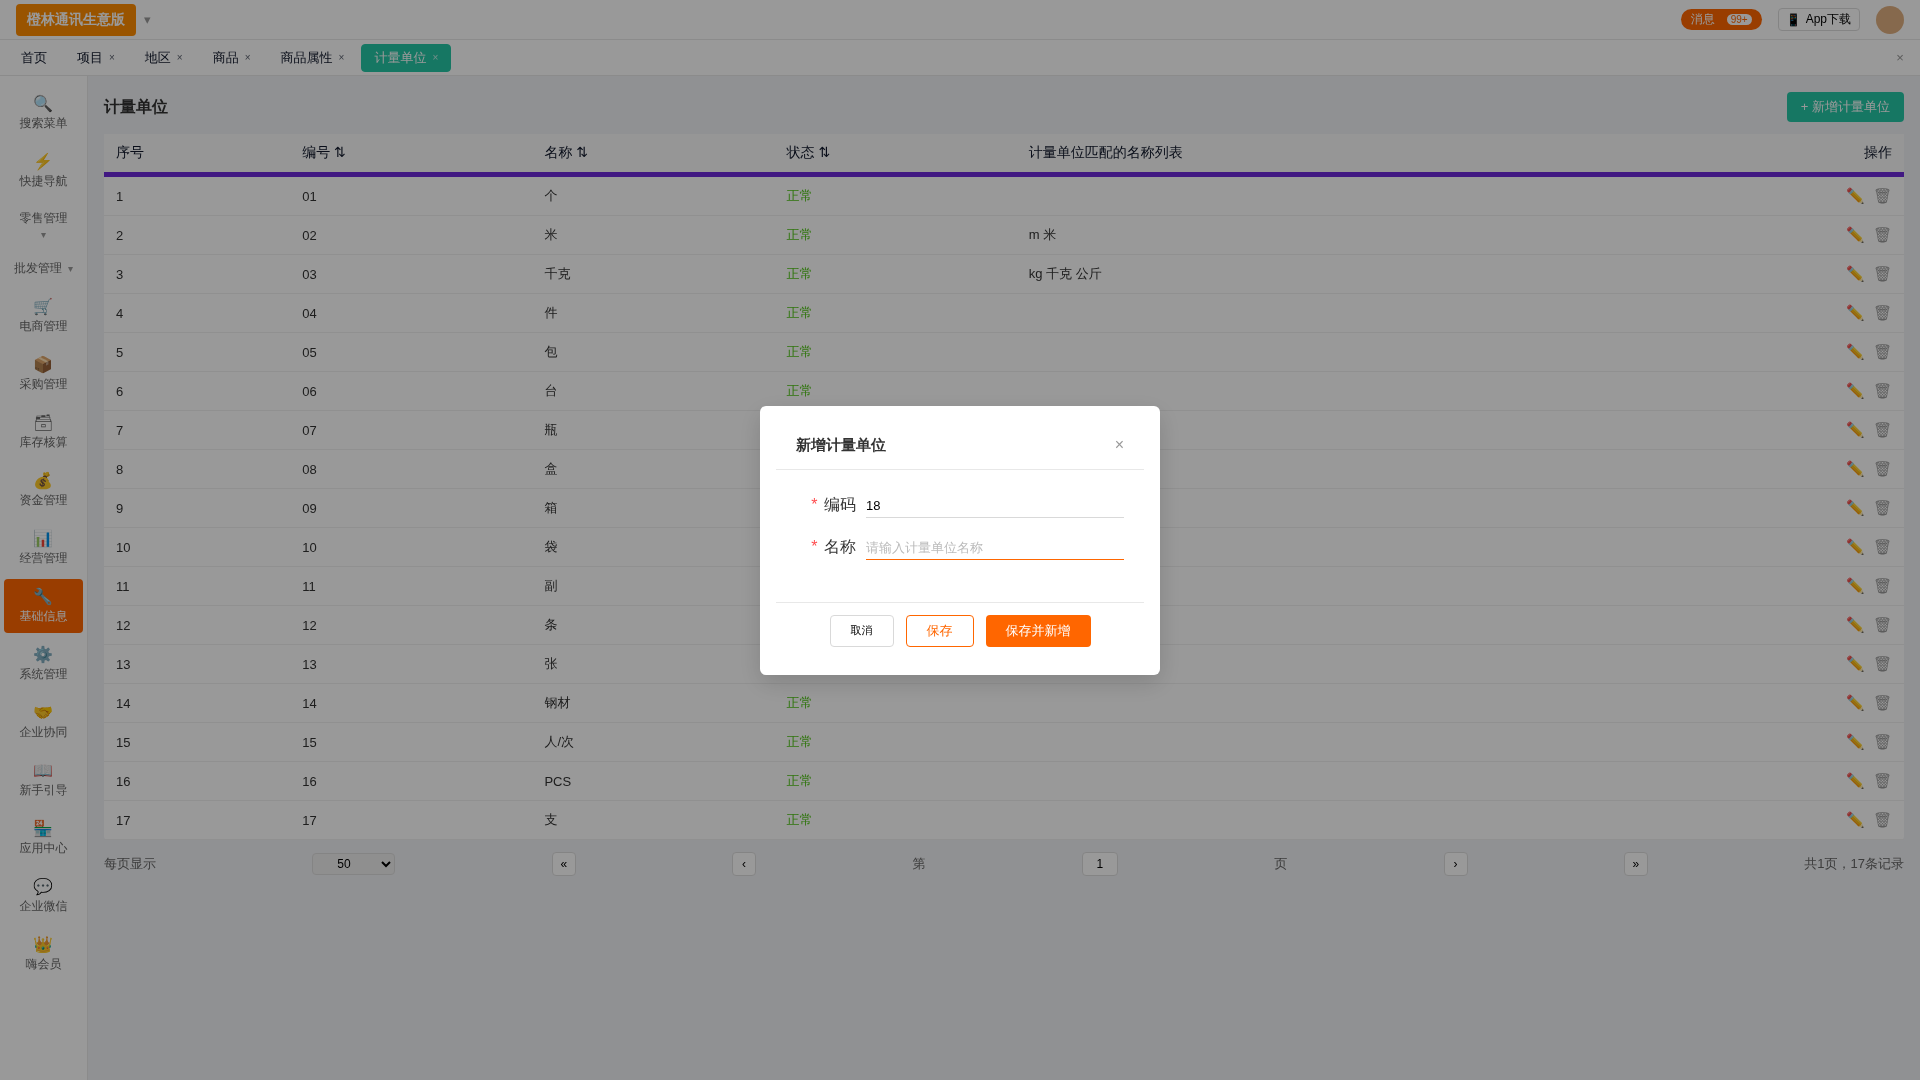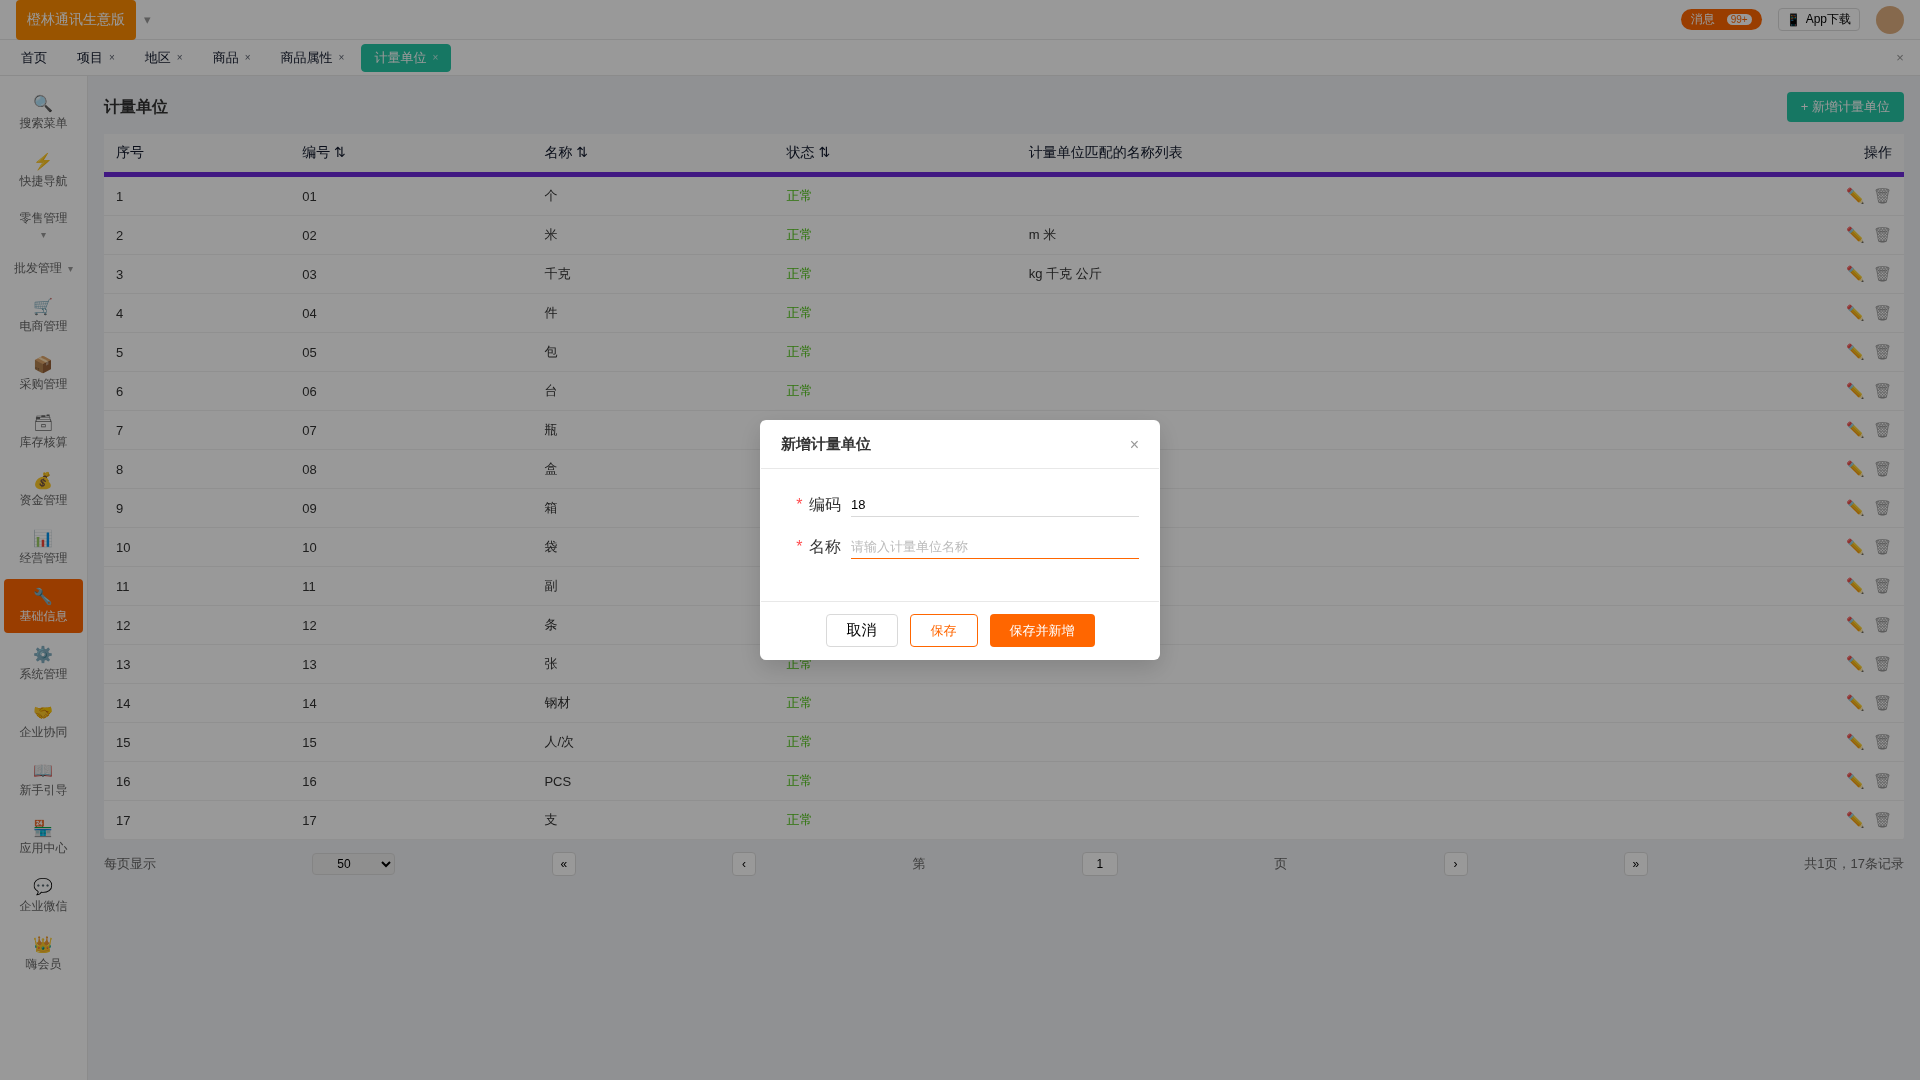--- a/index.html
+++ b/index.html
@@ -15,29 +15,29 @@
       padding: 0 16px;
       border-bottom: 1px solid #e8e8e8;
     }
     .logo-area {
       display: flex;
       align-items: center;
       gap: 8px;
     }
     .logo-box {
       width: 120px;
-      height: 40px;
+      height: 32px;
       background: #ff8c00;
       border-radius: 4px;
       display: flex;
       align-items: center;
       justify-content: center;
       color: #fff;
       font-size: 14px;
-      font-weight: normal;
+      font-weight: bold;
     }
     .header-right {
       display: flex;
       align-items: center;
       gap: 16px;
     }
     .notification-btn {
       position: relative;
       background: #ff6600;
       color: #fff;
@@ -252,21 +252,21 @@
       background: rgba(0,0,0,0.4);
       display: flex;
       align-items: center;
       justify-content: center;
       z-index: 1000;
     }
     .modal {
       background: #fff;
       border-radius: 6px;
       width: 400px;
-      padding: 1px;
+      padding: 16px;
       box-shadow: 0 8px 24px rgba(0,0,0,0.15);
     }
     .modal-header {
       padding: 14px 20px;
       border-bottom: 1px solid #e8e8e8;
       display: flex;
       align-items: center;
       justify-content: space-between;
     }
     .modal-header-title {
@@ -319,21 +319,21 @@
       display: flex;
       justify-content: center;
       gap: 12px;
     }
     .btn-cancel {
       border: 1px solid #d9d9d9;
       background: #fff;
       border-radius: 4px;
       padding: 6px 20px;
       cursor: pointer;
-      font-size: 15px;
+      font-size: 11px;
     }
     .btn-save {
       border: 1px solid #ff6600;
       background: #fff;
       color: #ff6600;
       border-radius: 4px;
       padding: 6px 20px;
       cursor: pointer;
       font-size: 13px;
     }

